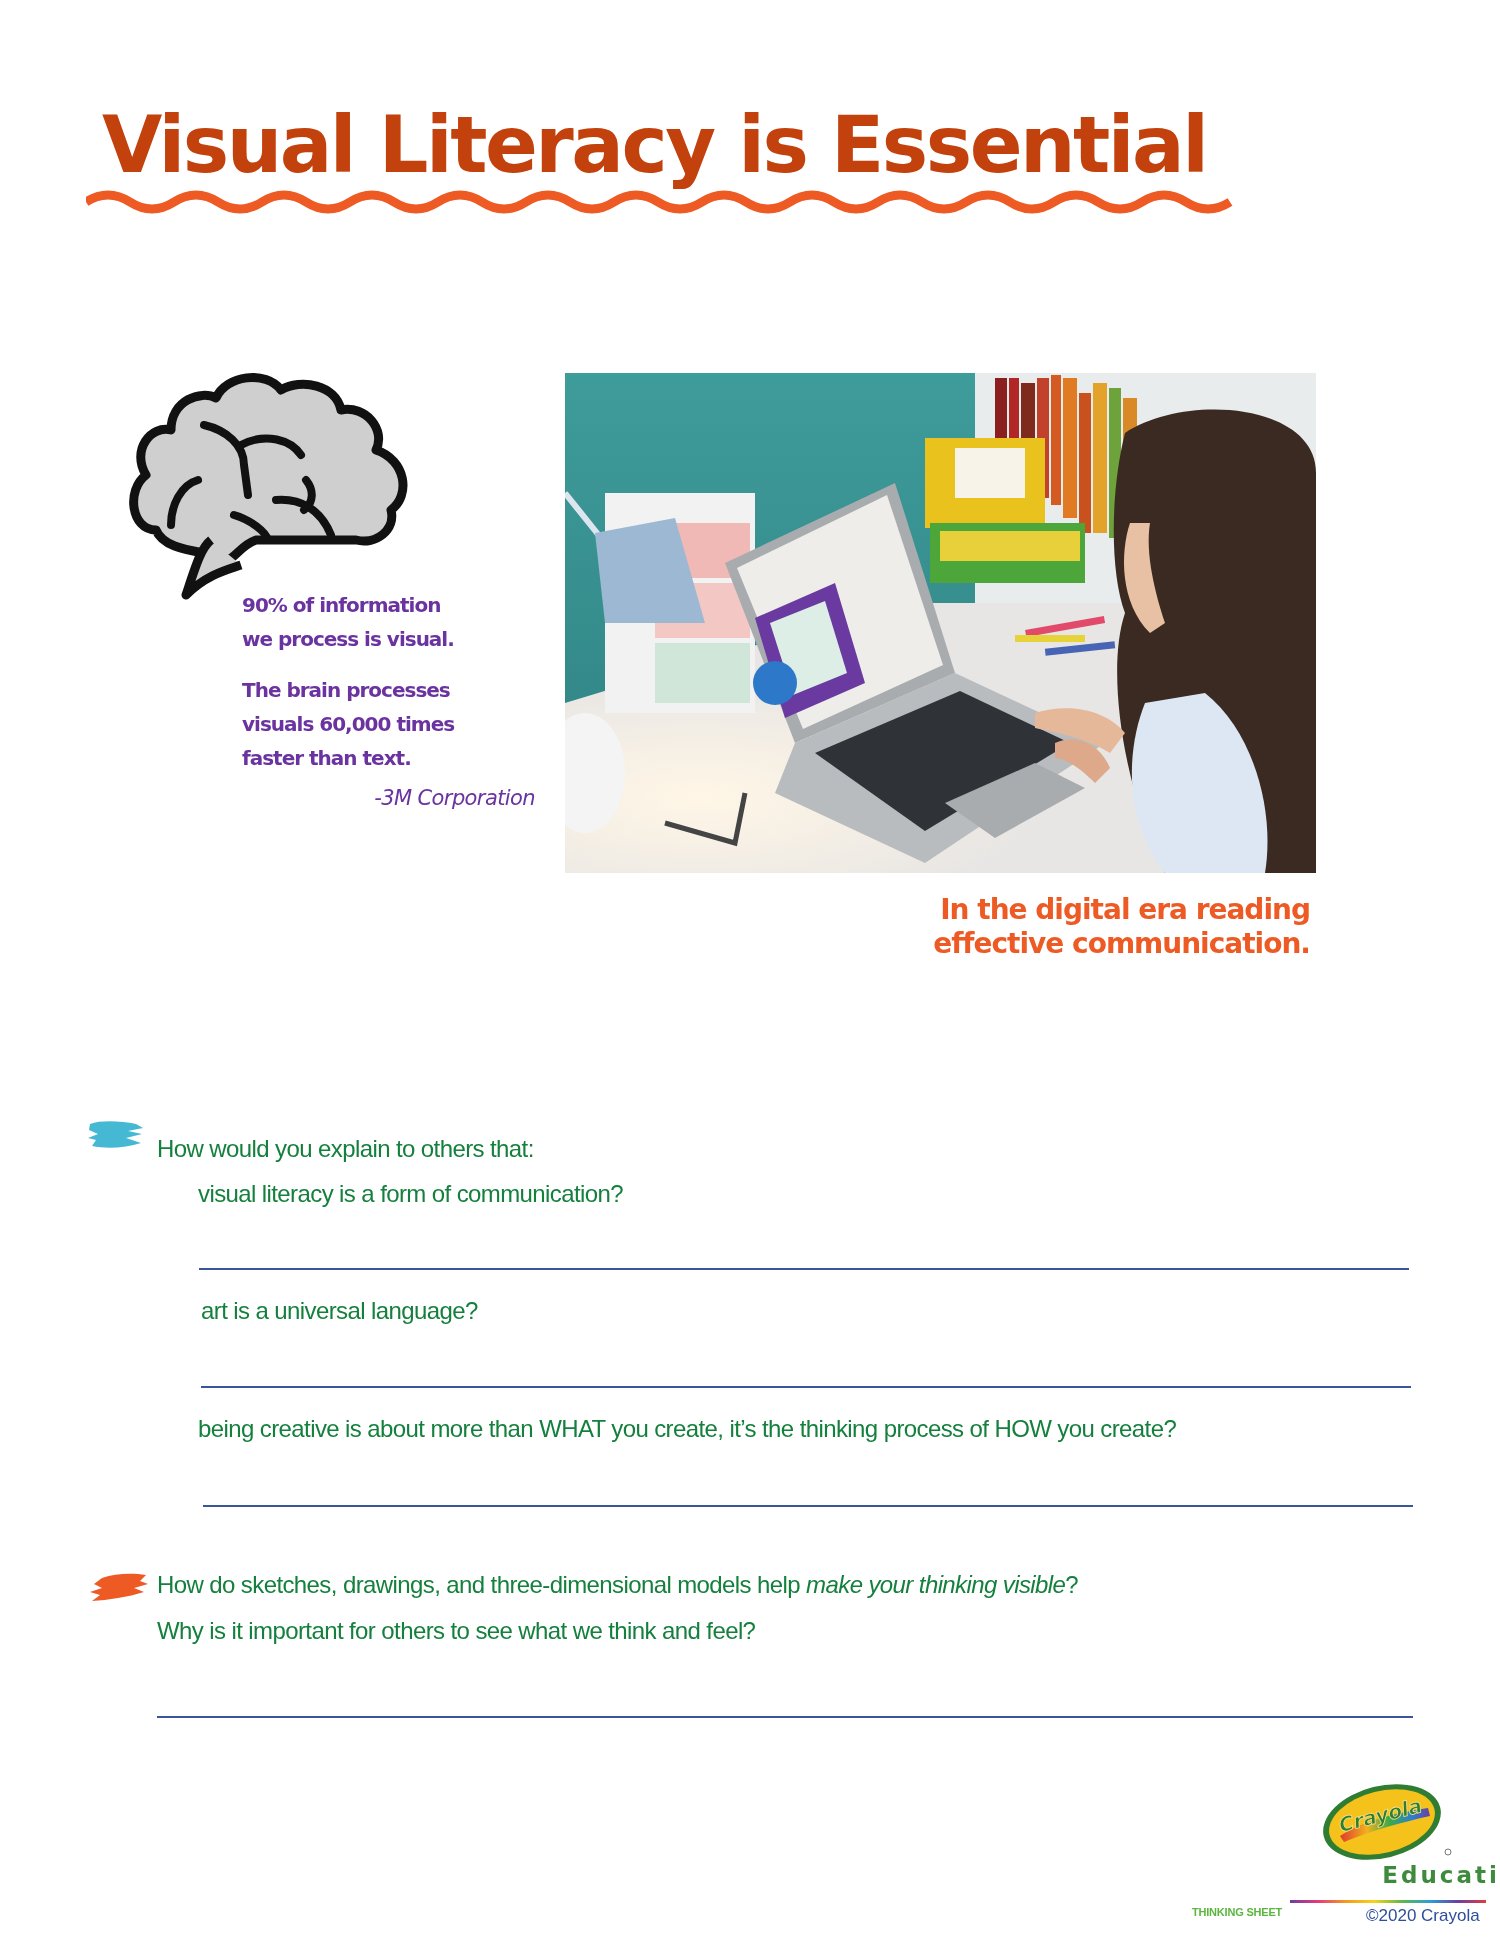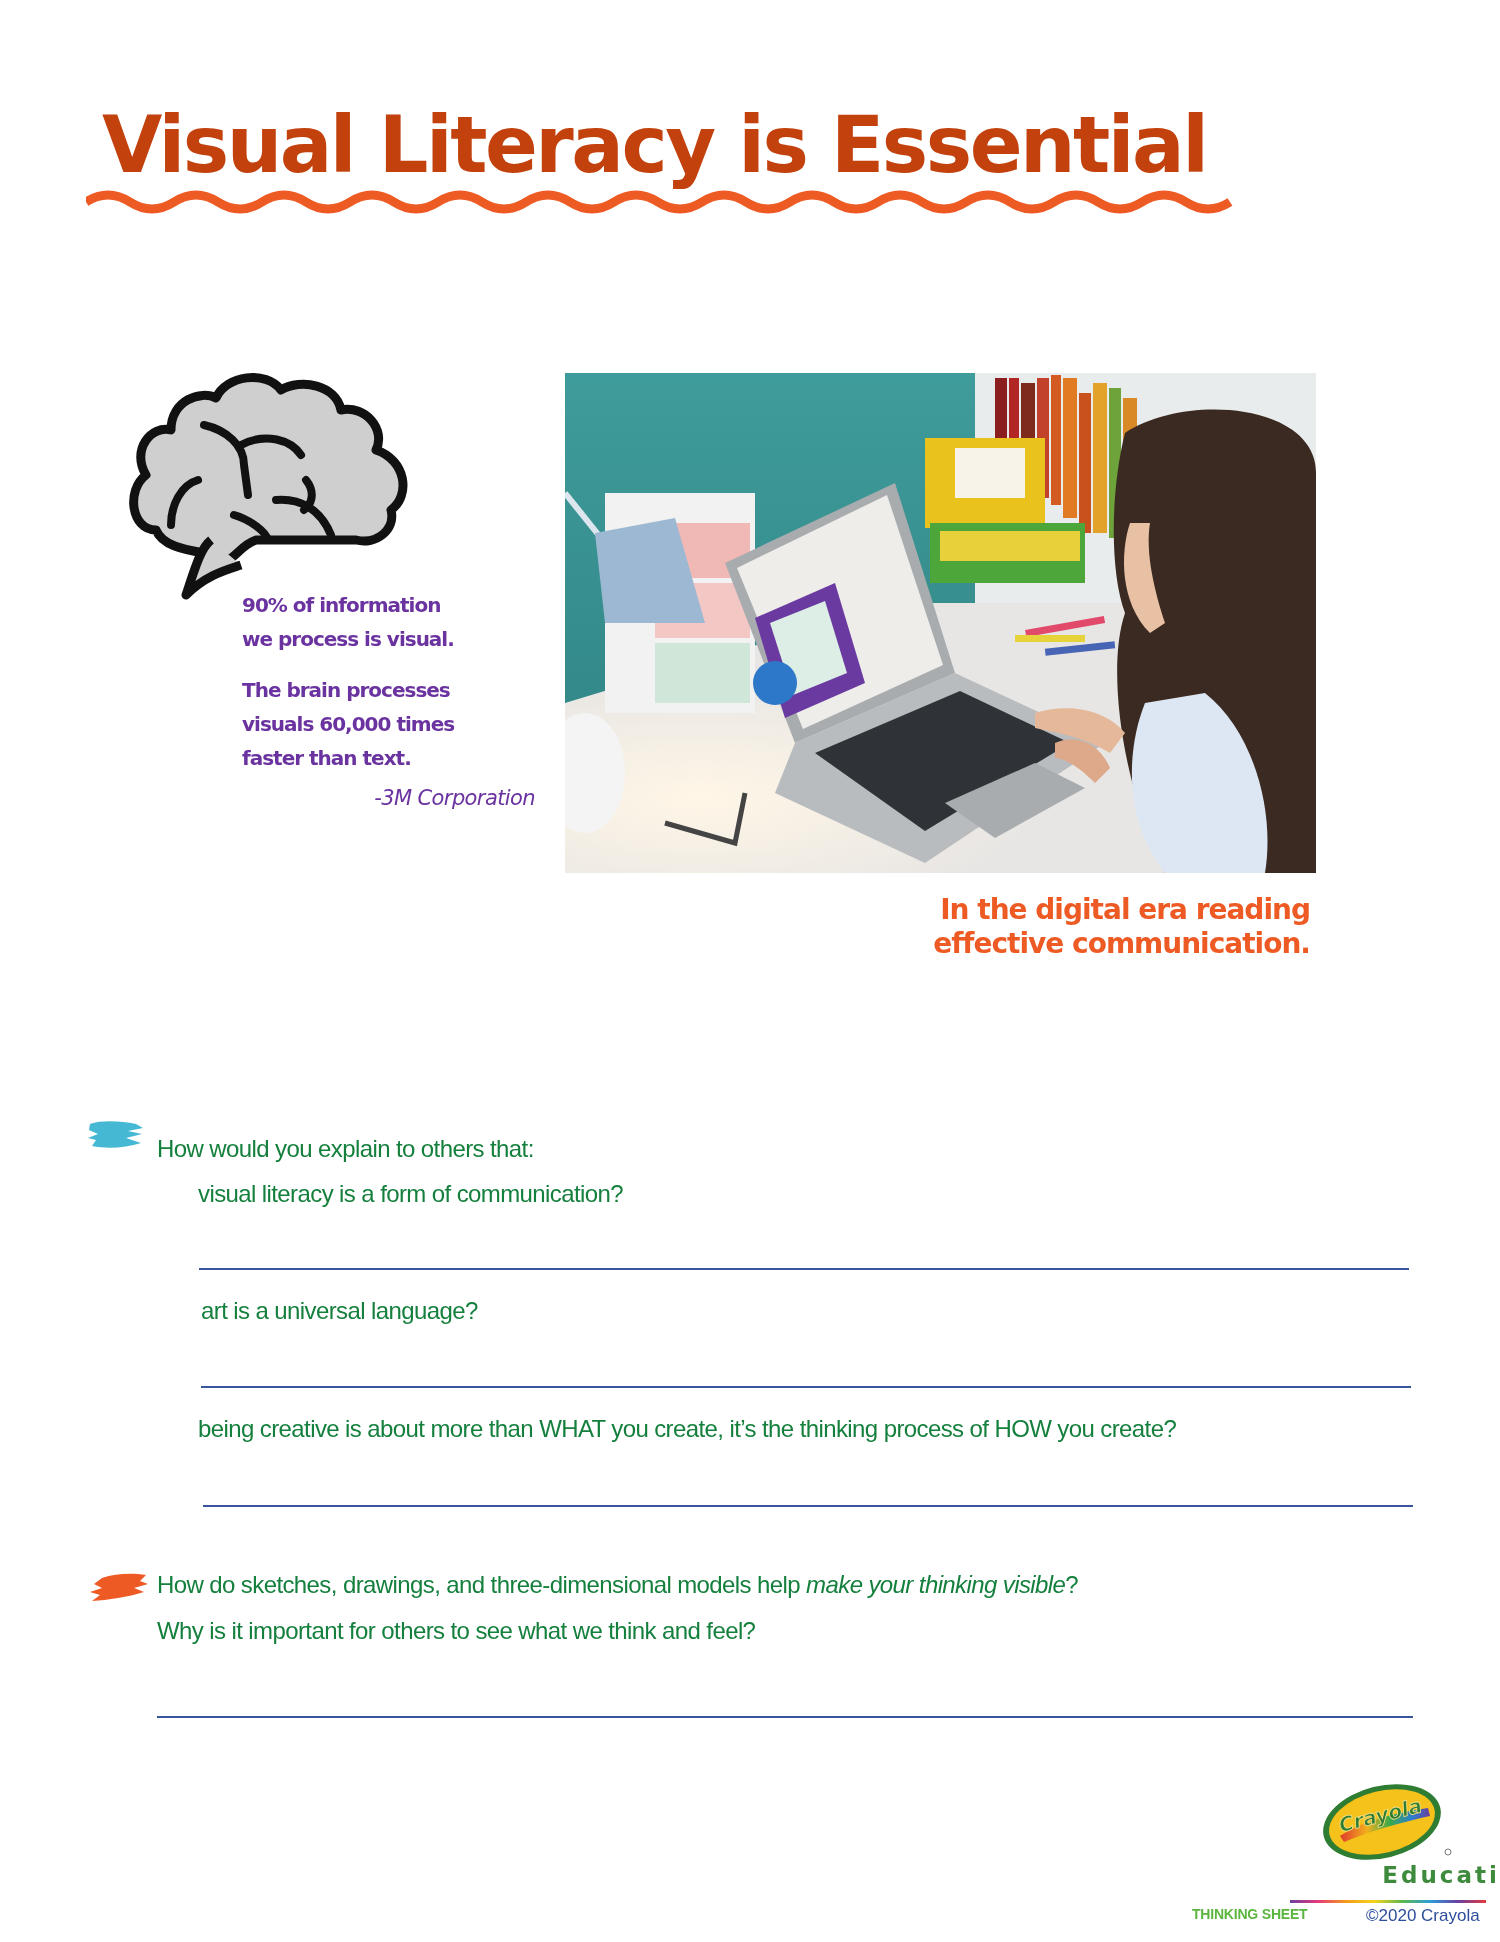--- a/index.html
+++ b/index.html
@@ -33,21 +33,21 @@
   .q { color: #15803d; font-family: "Liberation Sans", sans-serif; font-size: 24px; letter-spacing: -0.6px; white-space: nowrap; }
   .q em { font-style: italic; }
   .rule { height: 2px; background: #3A5599; }
   .brush { }
   .edu {
     left: 1342px; top: 1862px; width: 196px; text-align: right;
     color: #3E8B3E; font-family: "DejaVu Sans", sans-serif; font-weight: bold; font-size: 23px; letter-spacing: 3px;
   }
   .rainbow { left: 1290px; top: 1900px; width: 196px; height: 3px;
     background: linear-gradient(90deg,#6a3fa0,#e63a7a,#f39b1d,#f5d31d,#5cb84a,#2c9fd9,#6a3fa0,#e63a3a); }
-  .thinking { left: 1192px; top: 1906px; color: #5BB53E; font-family: "Liberation Sans", sans-serif; font-weight: bold; font-size: 14px; letter-spacing: -0.2px; }
+  .thinking { left: 1192px; top: 1906px; color: #5BB53E; font-family: "Liberation Sans", sans-serif; font-weight: bold; font-size: 11px; letter-spacing: -0.2px; }
   .copy { left: 1366px; top: 1906px; color: #2D4E9C; font-family: "Liberation Sans", sans-serif; font-size: 17px; }
 </style>
 </head>
 <body>
 
 <h1 class="abs title">Visual Literacy is Essential</h1>
 
 <svg class="abs wave" width="1156" height="36" viewBox="0 0 1156 36">
   <path d="M0 18 q 22 -14 44 0 t 44 0 t 44 0 t 44 0 t 44 0 t 44 0 t 44 0 t 44 0 t 44 0 t 44 0 t 44 0 t 44 0 t 44 0 t 44 0 t 44 0 t 44 0 t 44 0 t 44 0 t 44 0 t 44 0 t 44 0 t 44 0 t 44 0 t 44 0 t 44 0 t 44 0" fill="none" stroke="#EE5A24" stroke-width="9"></path>
 </svg>

